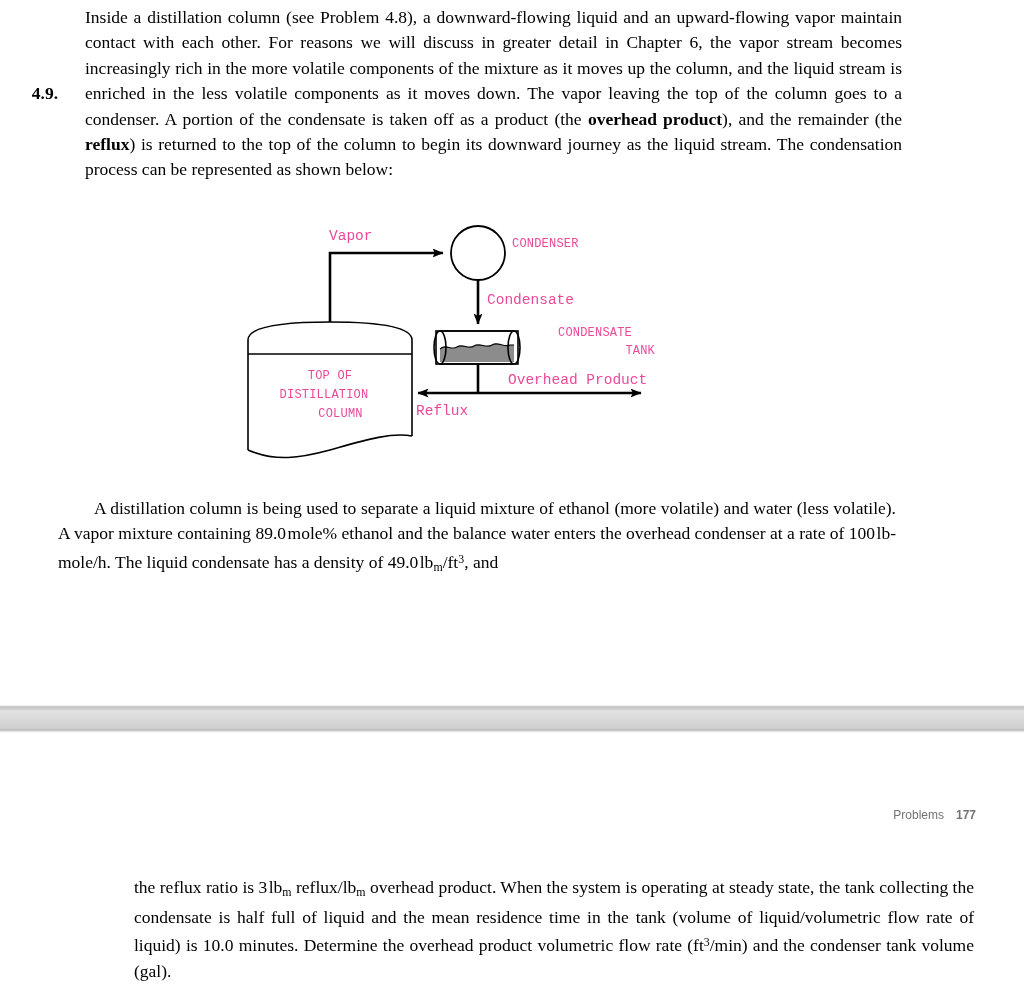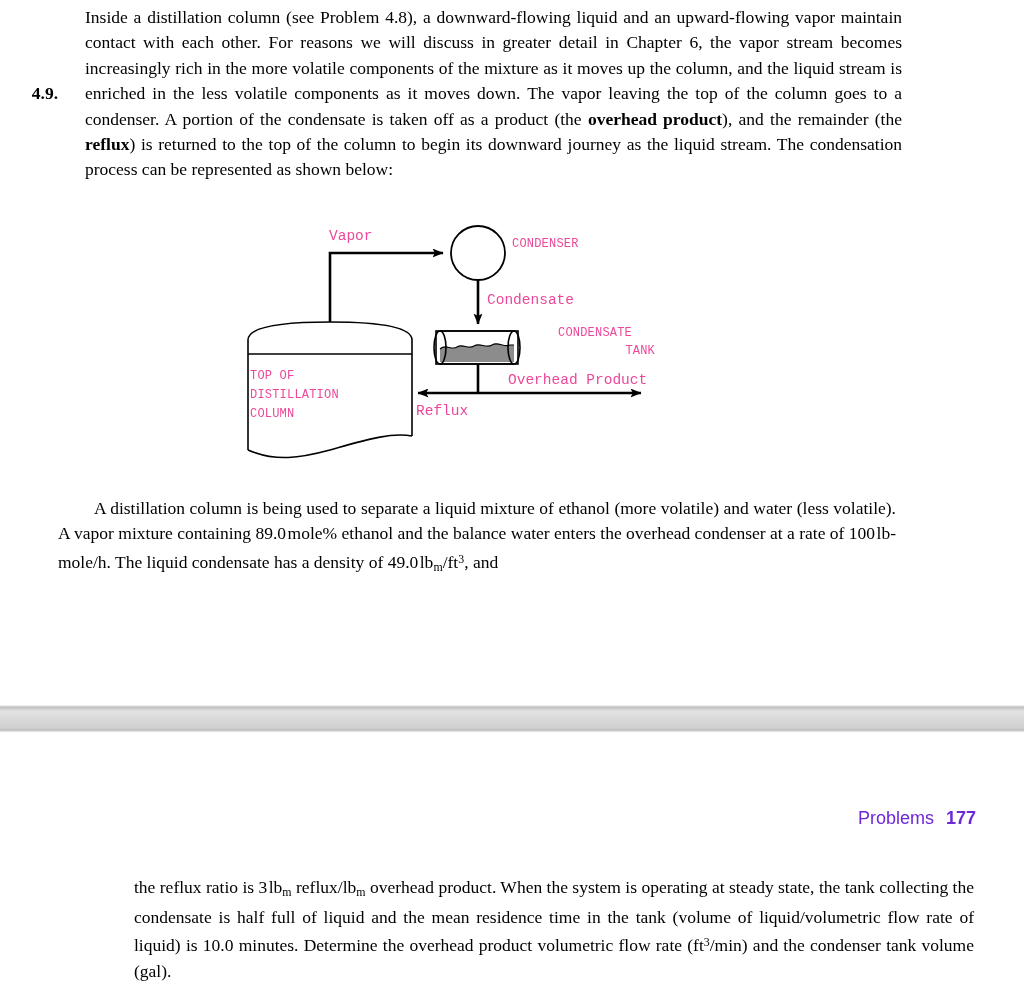--- a/index.html
+++ b/index.html
@@ -64,21 +64,21 @@
 
   .fig-label {
     position: absolute;
     font-family: Liberation Mono, monospace;
     font-size: 14.5px;
     line-height: 17px;
     color: #ec4899;
     white-space: nowrap;
   }
   .fig-label.caps { font-size: 12px; letter-spacing: 0.2px; }
-  .fig-label.center { text-align: left; }
+  .fig-label.center { text-align: center; }
 
   
   #para-2 {
     position: absolute;
     left: 58px;
     top: 496px;
     width: 838px;
     font-size: 17.5px;
     line-height: 25.4px;
     text-align: justify;
@@ -105,22 +105,22 @@
         #f2f2f2 96%,
         #ffffff 100%);
   }
 
   
   #page-header {
     position: absolute;
     right: 48px;
     top: 808px;
     font-family: "Liberation Sans", "DejaVu Sans", sans-serif;
-    font-size: 18px;
-    color: #6d28d9;
+    font-size: 12px;
+    color: #737373;
     white-space: nowrap;
   }
   #page-header .pnum { font-weight: bold; margin-left: 12px; }
 
   
   #para-3 {
     position: absolute;
     left: 134px;
     top: 875px;
     width: 840px;

